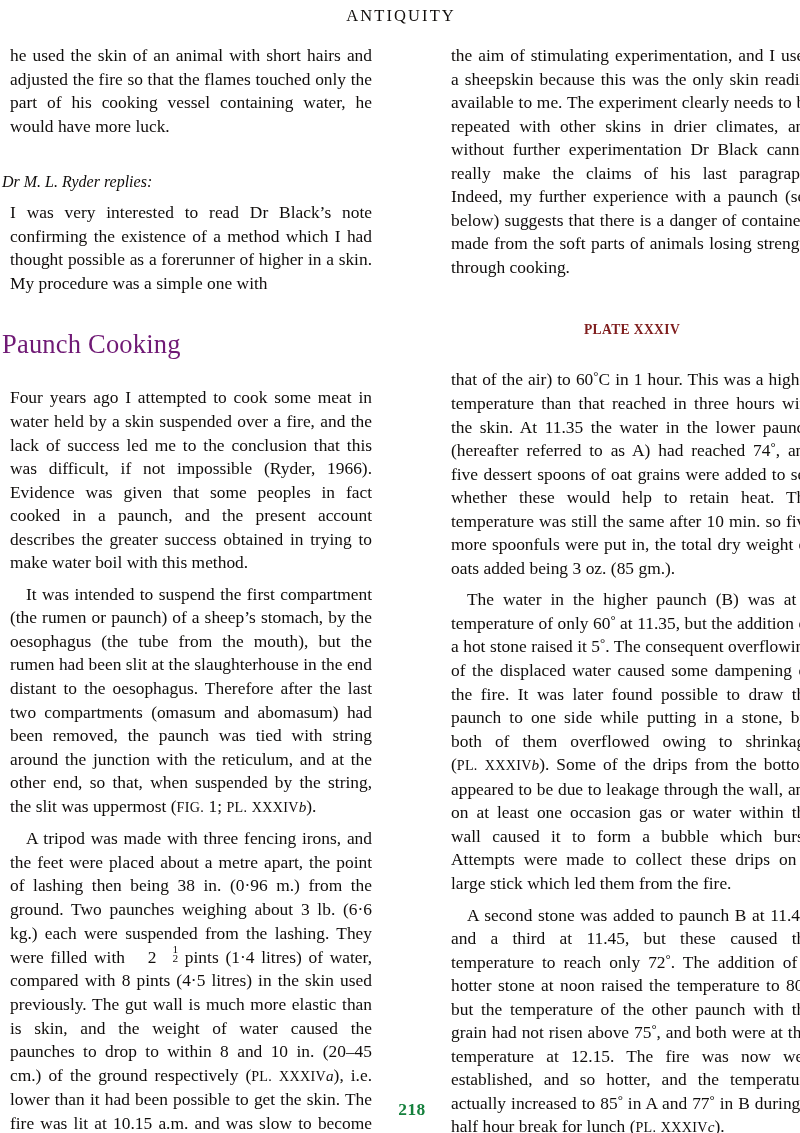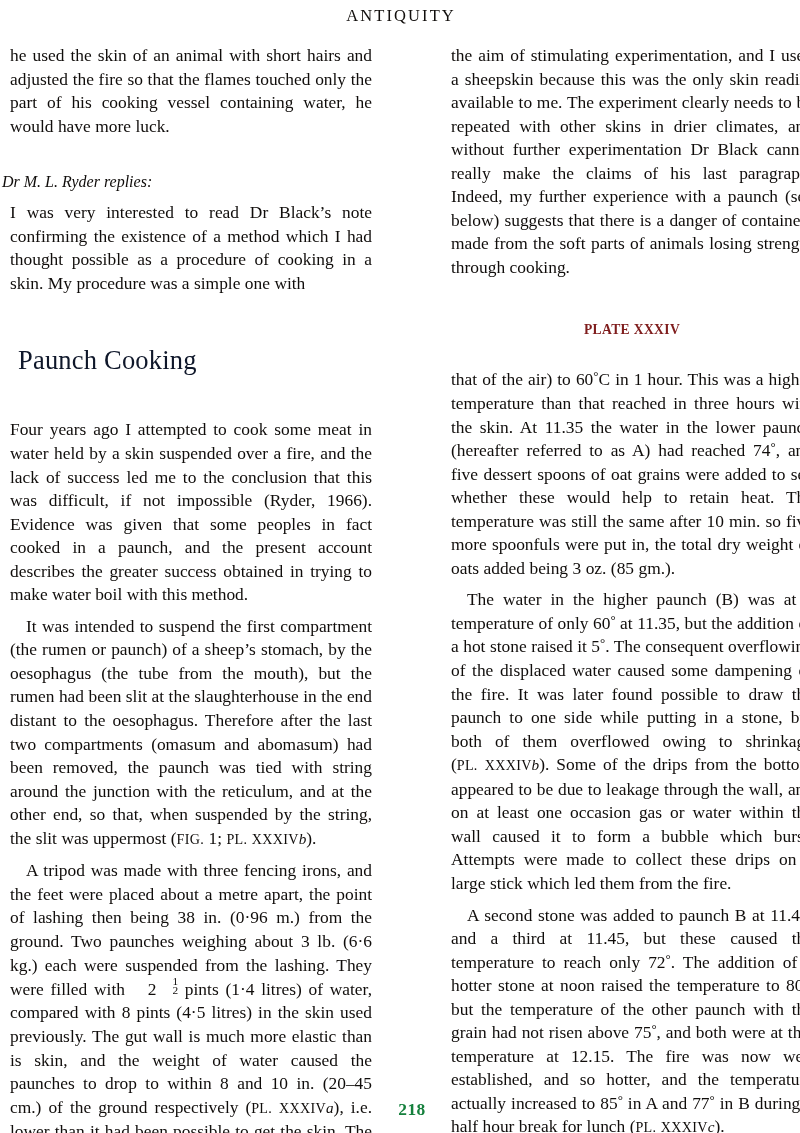--- a/index.html
+++ b/index.html
@@ -71,23 +71,23 @@
   p.body.indent { text-indent: 16px; }
 
   
   .blk { margin: 0; }
 
   
   .section-head {
     font-size: 26.5px;
     line-height: 30px;
     font-weight: normal;
-    margin: 16px;
+    margin: 0;
     letter-spacing: 0.2px;
-    color: #0f172a;
+    color: #701a75;
     font-family: "Liberation Serif", "DejaVu Serif", serif;
   }
 
   .plate-note {
     font-size: 13.6px;
     font-weight: bold;
     letter-spacing: 0.35px;
     text-align: center;
     margin: 0;
     color: #7f1d1d;
@@ -152,21 +152,21 @@
   <div class="columns">
 
     <div class="col col-left">
 
       <p class="body blk">he used the skin of an animal with short hairs and adjusted the fire so that the flames touched only the part of his cooking vessel containing water, he would have more luck.</p>
 
       <div class="sp-blank"></div>
 
       <p class="byline blk">Dr M. L. Ryder replies:</p>
 
-      <p class="body blk">I was very interested to read Dr Black’s note confirming the existence of a method which I had thought possible as a procedure of cooking in a skin. My procedure was a simple one with</p>
+      <p class="body blk">I was very interested to read Dr Black’s note confirming the existence of a method which I had thought possible as a forerunner of higher in a skin. My procedure was a simple one with</p>
 
       <div class="sp-head-top"></div>
 
       <h1 class="section-head">Paunch Cooking</h1>
 
       <div class="sp-head-bot"></div>
 
       <p class="body blk"><span>Four years ago I attempted to cook some meat in water held by a skin suspended over a fire, and the lack of success led me to the conclusion that this was difficult, if not impossible (Ryder, </span><span>1966</span><span>). Evidence was given that some peoples in fact cooked in a paunch, and the present account describes the greater success obtained in trying to make water boil with this method.</span></p>
 
       <p class="body blk indent"><span>It was intended to suspend the first compartment (the rumen or paunch) of a sheep’s stomach, by the oesophagus (the tube from the mouth), but the rumen had been slit at the slaughterhouse in the end distant to the oesophagus. Therefore after the last two compartments (omasum and abomasum) had been removed, the paunch was tied with string around the junction with the reticulum, and at the other end, so that, when suspended by the string, the slit was uppermost (</span><span class="sc">FIG.</span>&nbsp;<span>1</span><span>; </span><span class="sc">PL.</span>&nbsp;<span class="sc">XXXIV</span><span class="sc-it">b</span><span>).</span></p>

